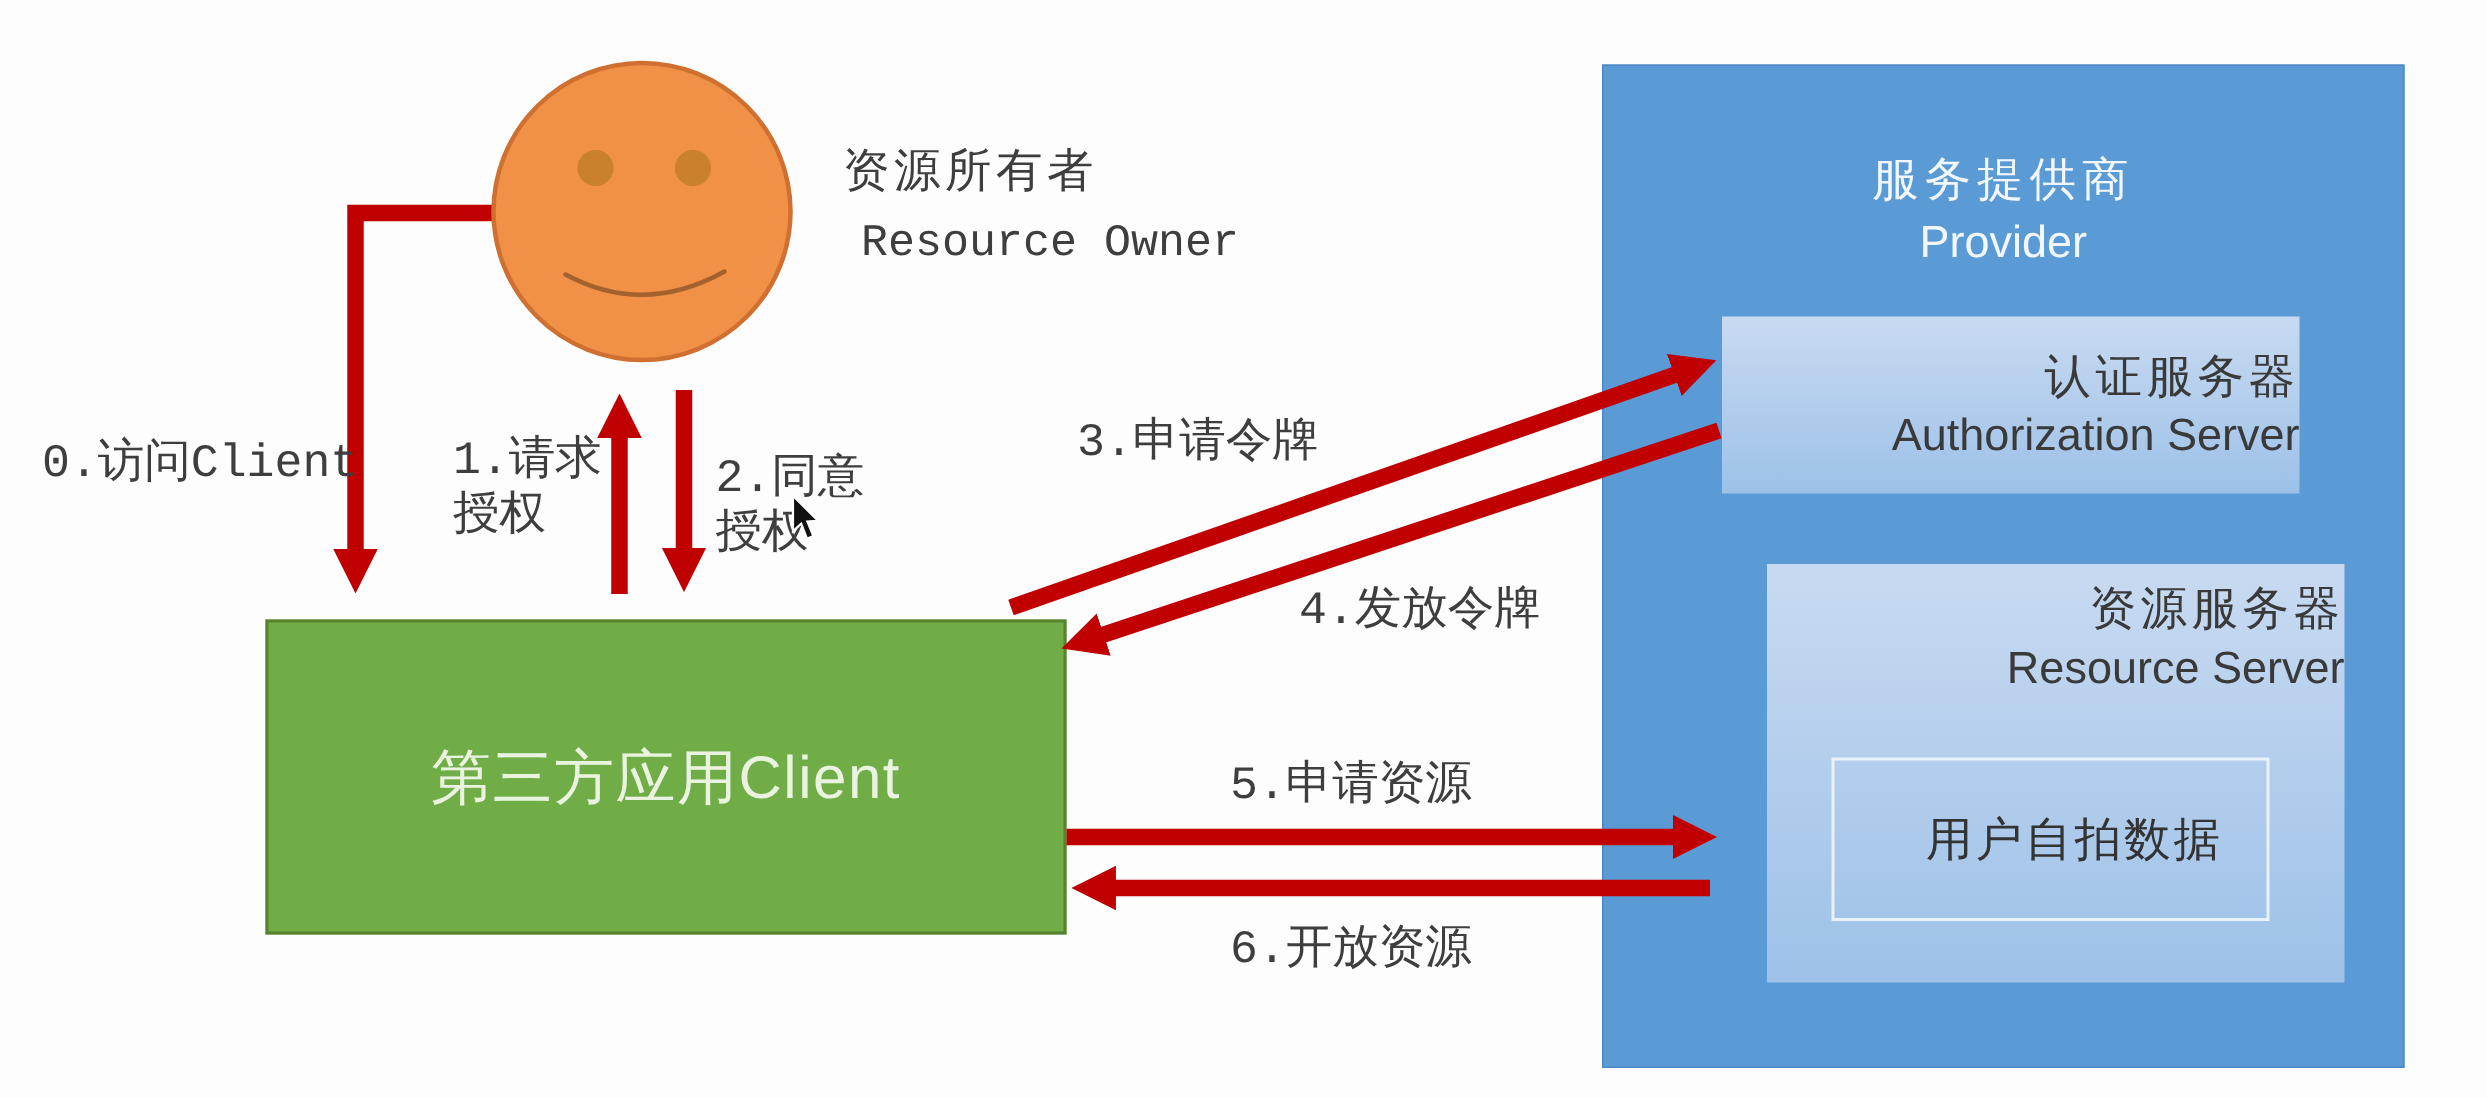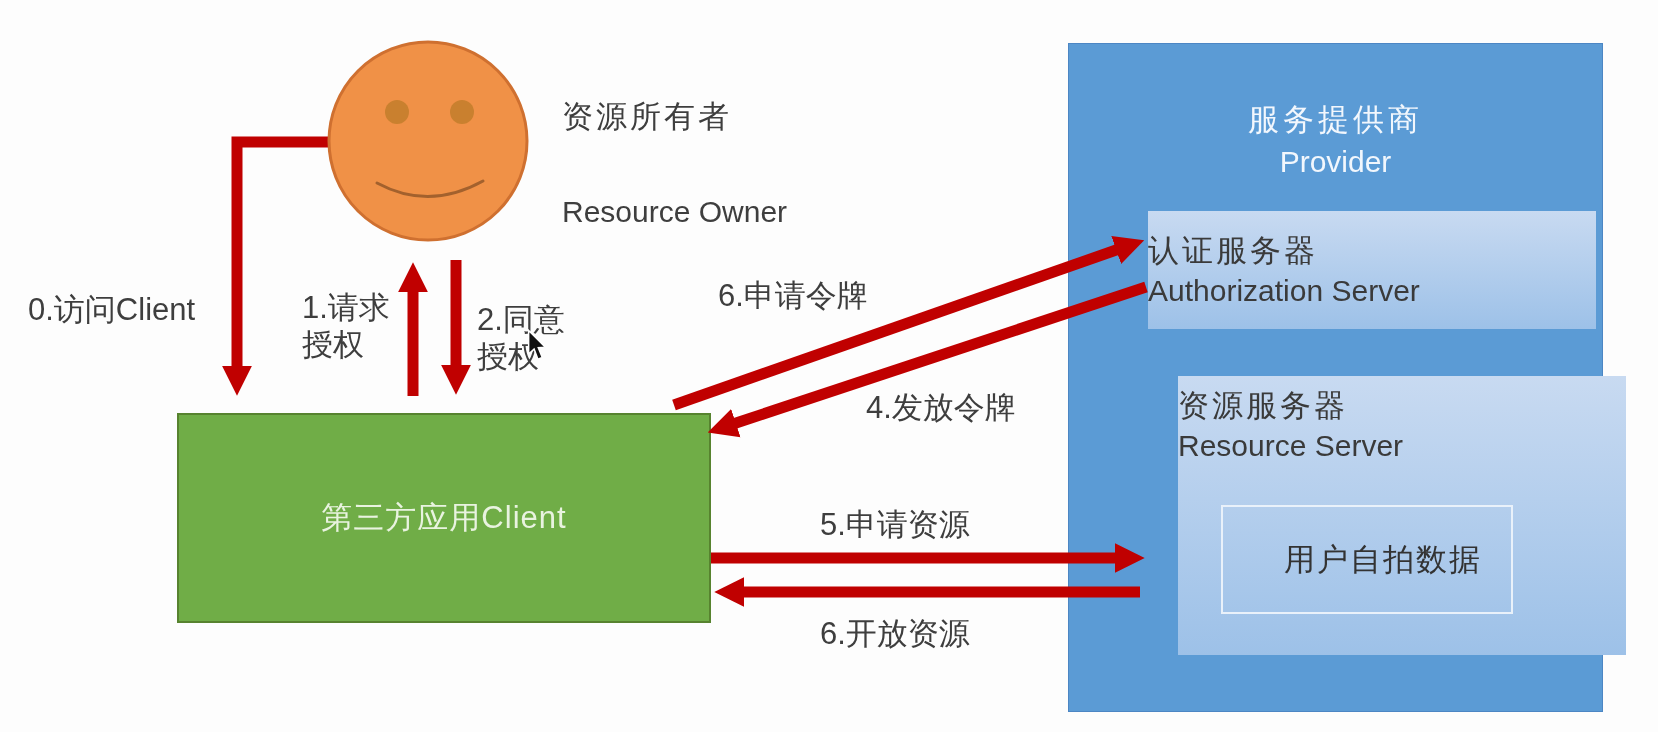--- a/index.html
+++ b/index.html
@@ -11,51 +11,51 @@
   .panel{
     position:absolute;left:1068px;top:43px;width:535px;height:669px;
     background:var(--panel-blue,#5b9bd5);
     border:1px solid var(--panel-border,#4c86c4);
     box-sizing:border-box;z-index:1;
   }
   .panel-title{position:absolute;left:0;width:100%;text-align:center;color:var(--light-text,#f2f7fd);}
   .panel-title.zh{top:57px;font-size:31px;line-height:38px;letter-spacing:4px;}
   .panel-title.en{top:101px;font-size:30px;line-height:34px;}
   .inner-box{
-    position:absolute;left:79px;width:448px;box-sizing:border-box;text-align:left;
+    position:absolute;left:79px;width:385px;box-sizing:border-box;text-align:right;
     background:linear-gradient(180deg,var(--box-blue-top,#c8daf1) 0%,var(--box-blue-bottom,#9dc1e8) 100%);
   }
   .auth-box{top:167px;height:118px;}
   .res-box{top:332px;height:279px;margin-left:30px;}
   .box-zh{font-size:31px;line-height:37px;color:var(--box-text,#3a3a3a);letter-spacing:3px;}
   .box-en{font-size:30px;line-height:33px;color:var(--box-text,#3a3a3a);margin-top:5px;}
   .auth-box .box-zh{margin-top:21px;}
   .res-box .box-zh{margin-top:11px;}
   .data-box{
     position:absolute;left:43px;top:129px;width:292px;height:109px;box-sizing:border-box;
     border:2px solid var(--data-box-border,#e9f1fa);
     display:flex;align-items:center;justify-content:center;
     font-size:31px;color:#333333;letter-spacing:2px;padding-left:32px;
   }
   
   .client-box{
     position:absolute;left:177px;top:413px;width:534px;height:210px;box-sizing:border-box;
     background:var(--green-fill,#70ad47);
     border:2px solid var(--green-border,#57832f);
     display:flex;align-items:center;justify-content:center;z-index:1;
-    font-size:31px;color:var(--green-text,#e9f3e0);letter-spacing:1px;
+    font-size:40px;color:var(--green-text,#e9f3e0);letter-spacing:1px;
   }
   
   .overlay{position:absolute;left:0;top:0;z-index:2;pointer-events:none;}
   .overlay .shaft{stroke:var(--arrow-red,#c00000);stroke-width:11;fill:none;}
   .overlay .head{fill:var(--arrow-red,#c00000);}
   
   .lbl{
     position:absolute;font-size:31px;line-height:37px;color:var(--label-text,#3e3e3e);
-    white-space:pre-line;z-index:3;
+    white-space:pre-line;z-index:3;font-family:Liberation Mono, monospace;
   }
   .lbl.en{font-size:30px;}
   
   .cursor{position:absolute;left:527px;top:329px;z-index:5;}
 </style>
 </head>
 <body>
 
 <div class="canvas">
 
@@ -108,25 +108,25 @@
       <circle cx="462" cy="112" r="12" fill="var(--eye-fill,#c9802f)"></circle>
       <path d="M377,183 Q429,211 483,181" fill="none" stroke="var(--smile-stroke,#a3612d)" stroke-width="3" stroke-linecap="round"></path>
     </g>
   </svg>
 
   <div class="lbl" style="left:28px;top:291px;">0.访问Client</div>
   <div class="lbl" style="left:302px;top:289px;">1.请求
 授权</div>
   <div class="lbl" style="left:477px;top:301px;">2.同意
 授权</div>
-  <div class="lbl" style="left:718px;top:277px;">6.申请令牌</div>
+  <div class="lbl" style="left:718px;top:277px;">3.申请令牌</div>
   <div class="lbl" style="left:866px;top:389px;">4.发放令牌</div>
   <div class="lbl" style="left:820px;top:506px;">5.申请资源</div>
   <div class="lbl" style="left:820px;top:615px;">6.开放资源</div>
 
   <div class="lbl" style="left:562px;top:98px;letter-spacing:3px;">资源所有者</div>
-  <div class="lbl en" style="left:562px;top:145px;margin-top:48px;">Resource Owner</div>
+  <div class="lbl en" style="left:574px;top:145px;">Resource Owner</div>
 
   <svg class="cursor" width="24" height="34" viewBox="0 0 16 23">
     <polygon points="1,1 1,17 4.7,13.6 7.3,20.4 10.2,19.2 7.5,12.6 12.3,12.3" fill="#111111" stroke="#ffffff" stroke-width="1"></polygon>
   </svg>
 
 </div>
 
 </body></html>

